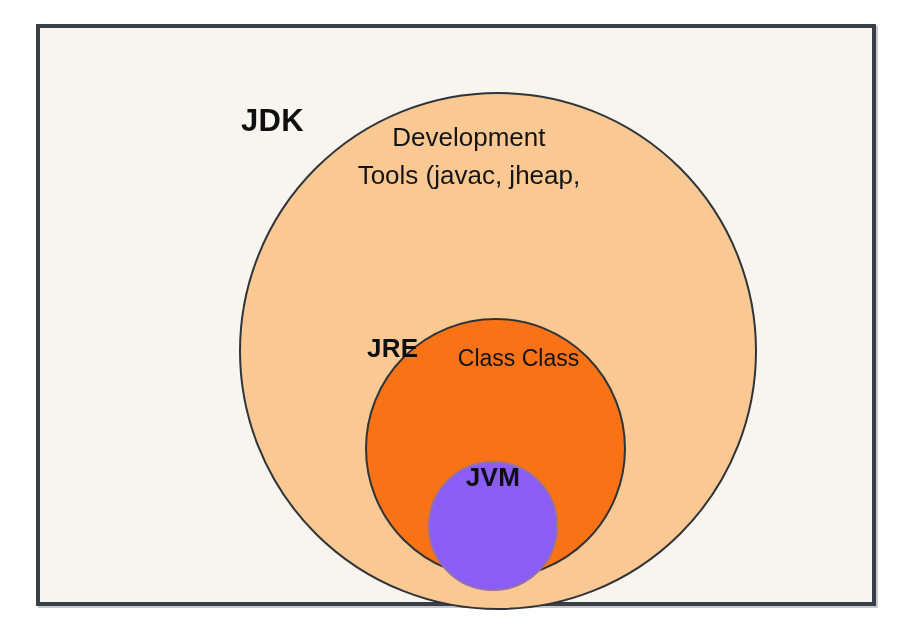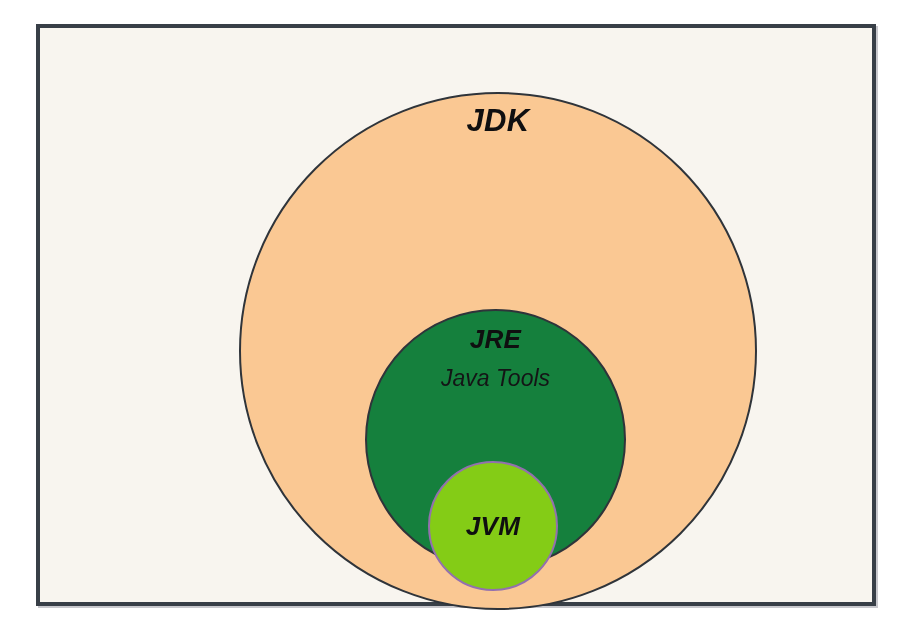--- a/index.html
+++ b/index.html
@@ -33,51 +33,50 @@
     border: 4px solid #383f47;
     box-shadow: 2px 2px 0 0 rgba(190,190,196,0.85);
   }
 
   
   .circle {
     position: absolute;
     border-radius: 50%;
     box-sizing: border-box;
     display: flex;
-    flex-direction: column;
-    align-items: center;
-    font-style: italic;
+    flex-direction: row;
+    align-items: flex-start;
   }
 
   #jdk-circle {
     left: 199px;
     top: 64px;
     width: 518px;
     height: 518px;
     background: #fac893;
     border: 2.5px solid #2f343a;
     padding-top: 10px;
   }
 
   #jre-circle {
     left: 325px;
-    top: 281px;
+    top: 290px;
     width: 261px;
     height: 261px;
-    background: #15803d;
+    background: #f97316;
     border: 2.5px solid #2f343a;
     padding-top: 14px;
   }
 
   #jvm-circle {
     left: 388px;
     top: 433px;
     width: 130px;
     height: 130px;
-    background: #84cc16;
+    background: #8b5cf6;
     border: 2.5px solid #9370ae;
     justify-content: center;
   }
 
   
   .heading {
     font-size: 31px;
     font-weight: bold;
     color: #0f0f10;
     letter-spacing: 0.3px;
@@ -117,29 +116,31 @@
 
 <div id="canvas">
 
   <div id="frame">
 
     <div id="jdk-circle" class="circle">
 
       <div class="heading">JDK</div>
 
       <div id="jdk-desc" class="body-text">
+        <span class="desc-line">Development</span>
+        <span class="desc-line">Tools (javac, jheap,</span>
       </div>
     </div>
 
     <div id="jre-circle" class="circle">
 
       <div class="heading">JRE</div>
 
       <div id="jre-desc" class="body-text">
-        <span class="desc-line">Java Tools</span>
+        <span class="desc-line">Class Class</span>
       </div>
     </div>
 
     <div id="jvm-circle" class="circle">
 
       <div class="heading">JVM</div>
     </div>
 
   </div>
 </div>

